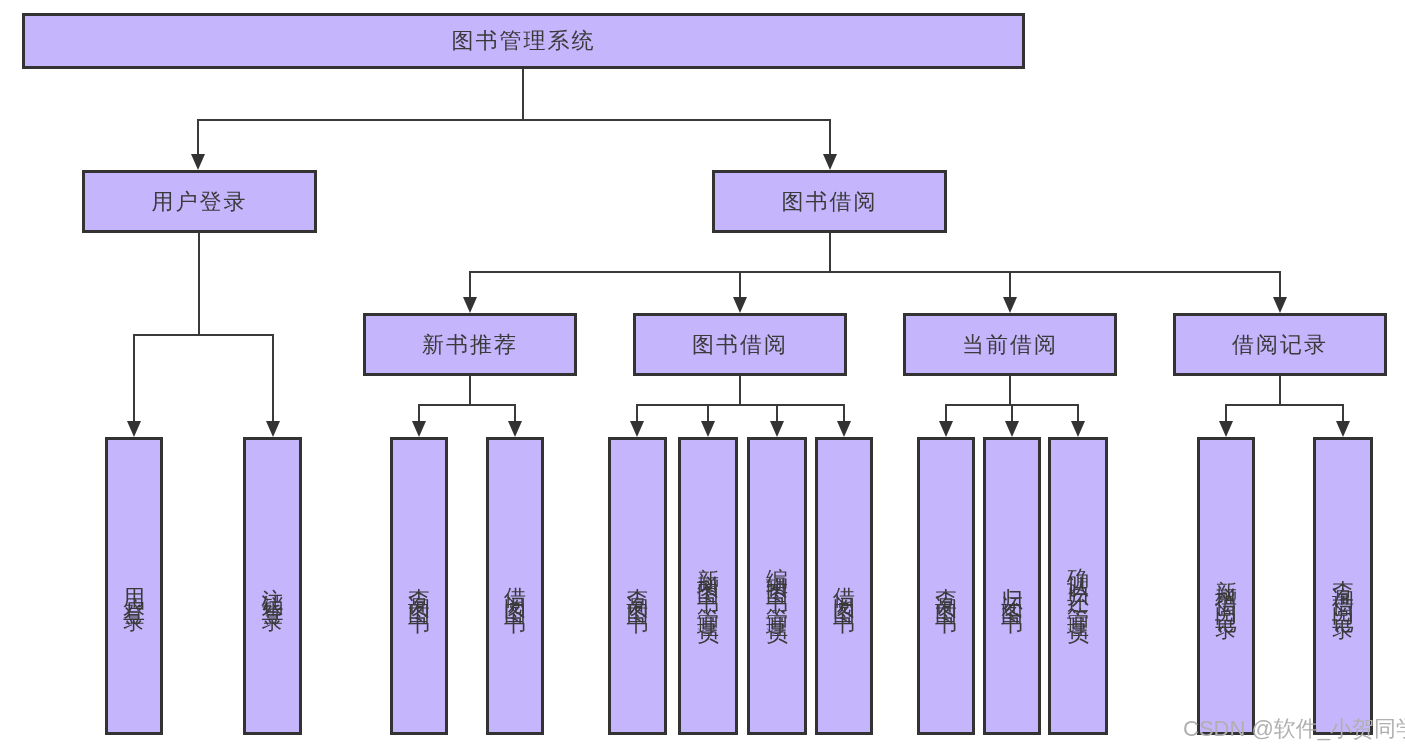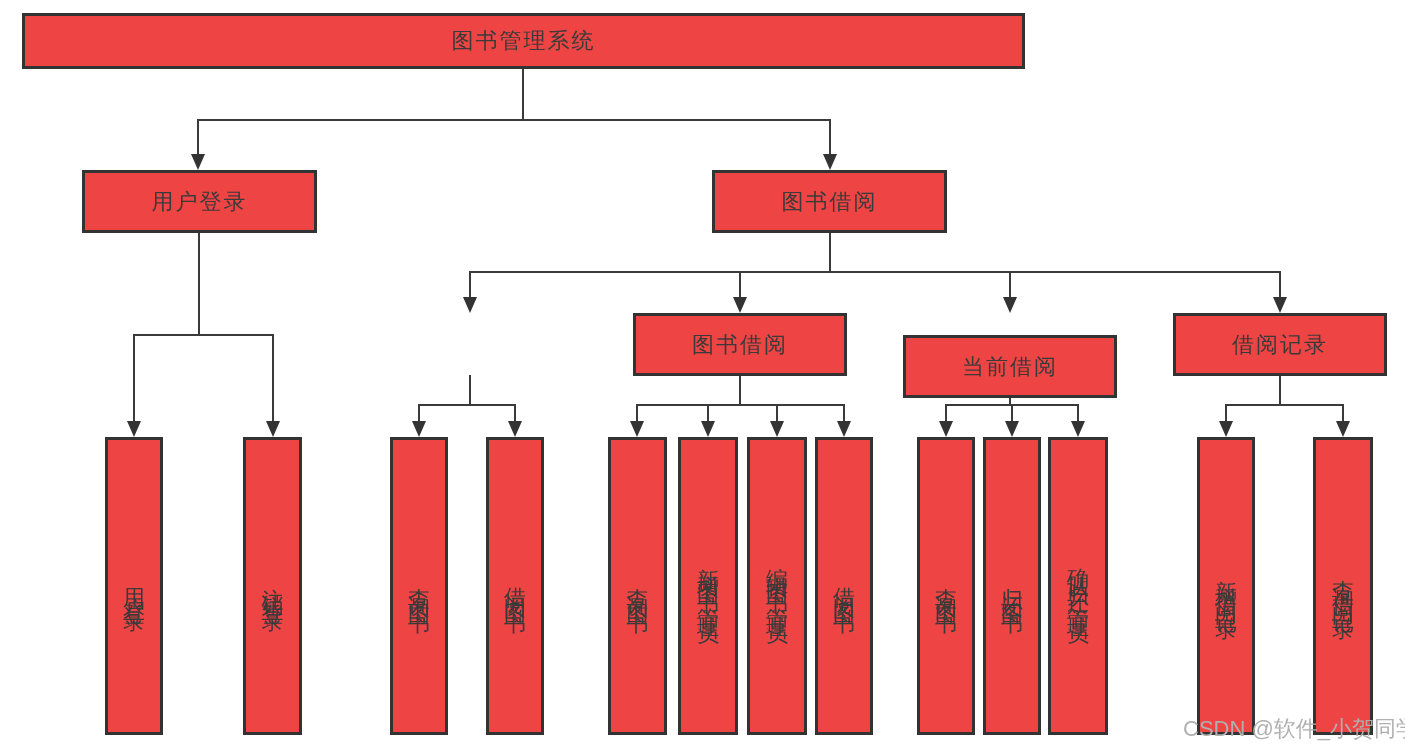--- a/index.html
+++ b/index.html
@@ -18,21 +18,21 @@
   }
   .connectors {
     position: absolute;
     left: 0;
     top: 0;
     z-index: 1;
   }
   .box {
     position: absolute;
     box-sizing: border-box;
-    background: #ef4444;
+    background: #c4b5fd;
     border: 3px solid #333333;
     display: flex;
     align-items: center;
     justify-content: center;
     z-index: 2;
   }
   .box.h span {
     font-size: 22px;
     letter-spacing: 2px;
     color: #3a3a3a;
@@ -107,24 +107,27 @@
     <span>图书管理系统</span>
   </div>
 
   <div class="box h" style="left:82px; top:170px; width:235px; height:63px;">
     <span>用户登录</span>
   </div>
   <div class="box h" style="left:712px; top:170px; width:235px; height:63px;">
     <span>图书借阅</span>
   </div>
 
+  <div class="box h" style="left:363px; top:313px; width:214px; height:63px;">
+    <span>新书推荐</span>
+  </div>
   <div class="box h" style="left:633px; top:313px; width:214px; height:63px;">
     <span>图书借阅</span>
   </div>
-  <div class="box h" style="left:903px; top:313px; width:214px; height:63px;margin-top:22px;">
+  <div class="box h" style="left:903px; top:313px; width:214px; height:63px;">
     <span>当前借阅</span>
   </div>
   <div class="box h" style="left:1173px; top:313px; width:214px; height:63px;">
     <span>借阅记录</span>
   </div>
 
   <div class="box v" style="left:105px; top:437px; width:58px; height:298px;">
     <span>用户登录</span>
   </div>
   <div class="box v" style="left:243px; top:437px; width:59px; height:298px;">

